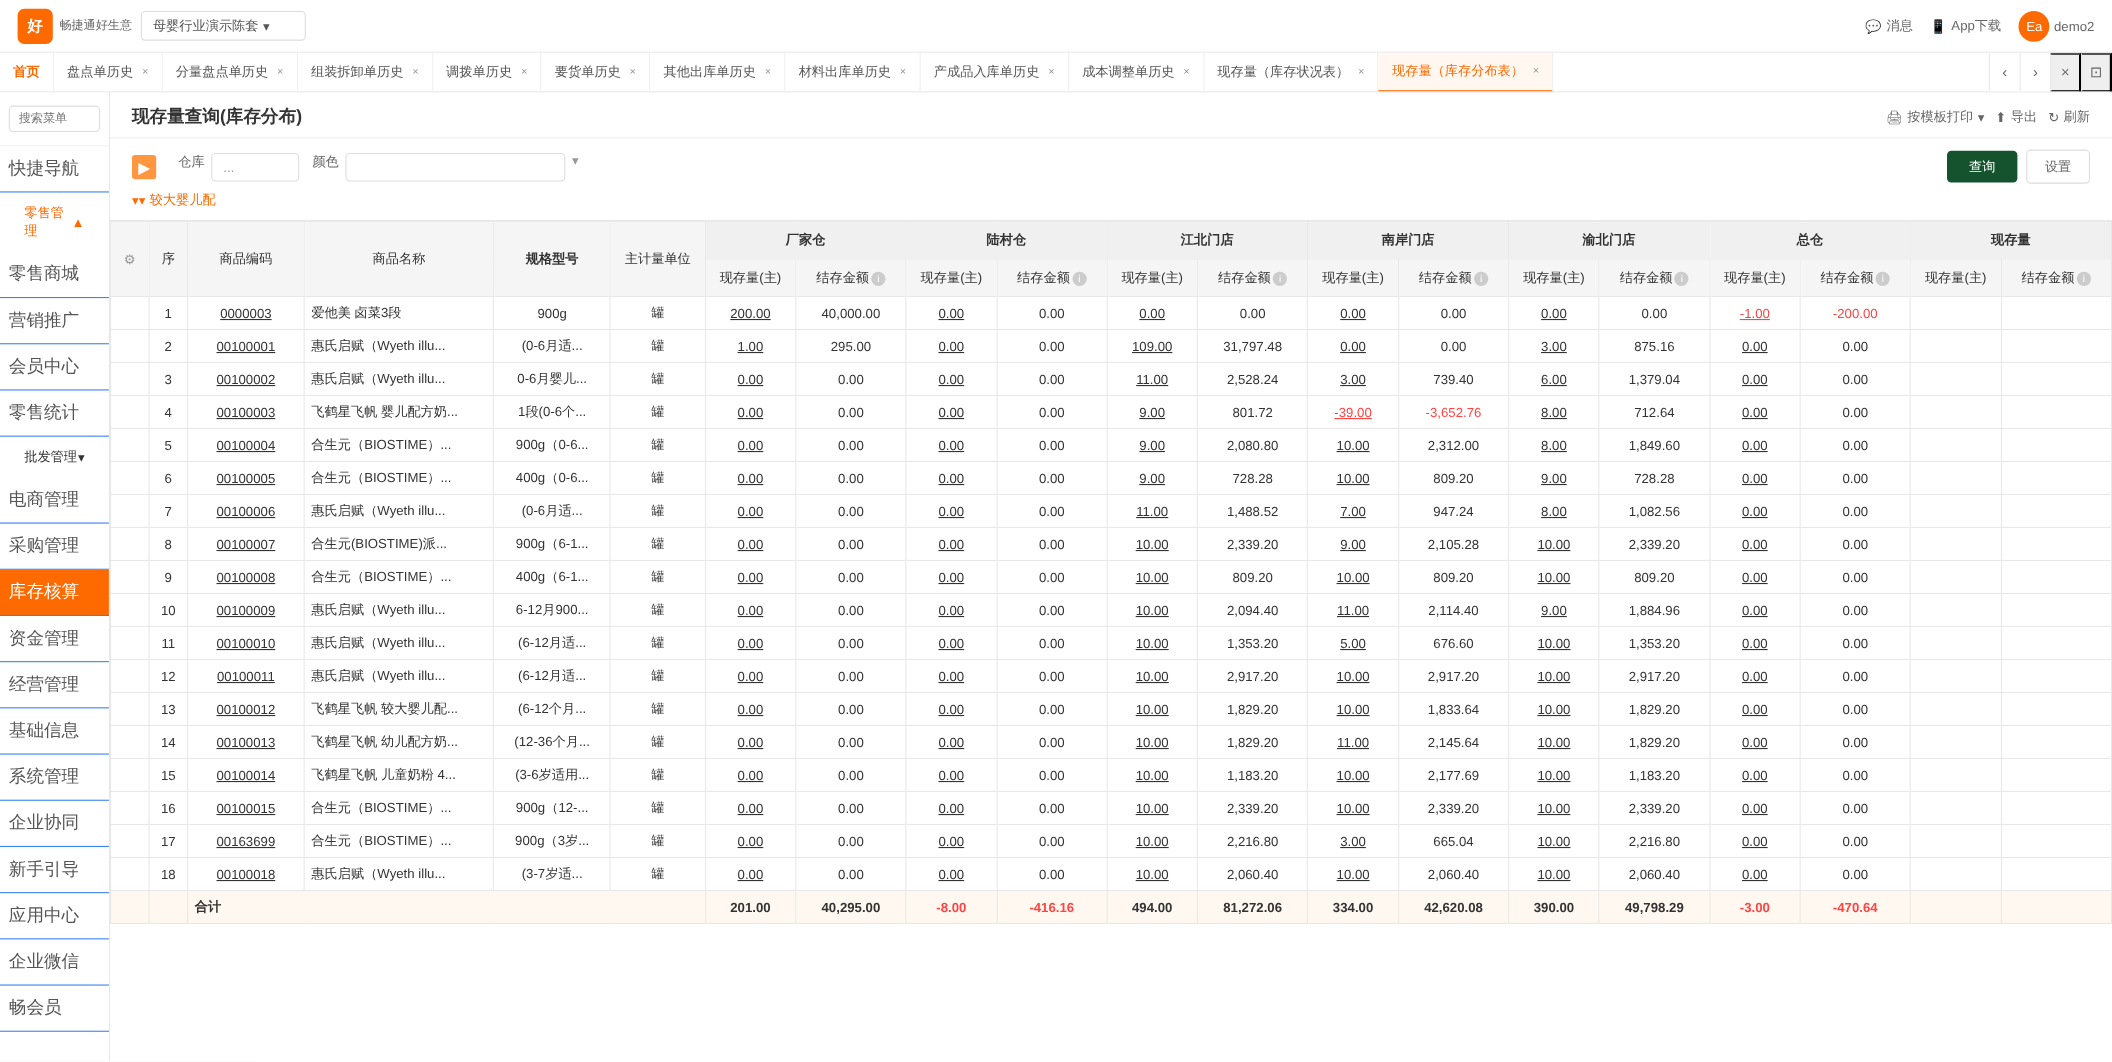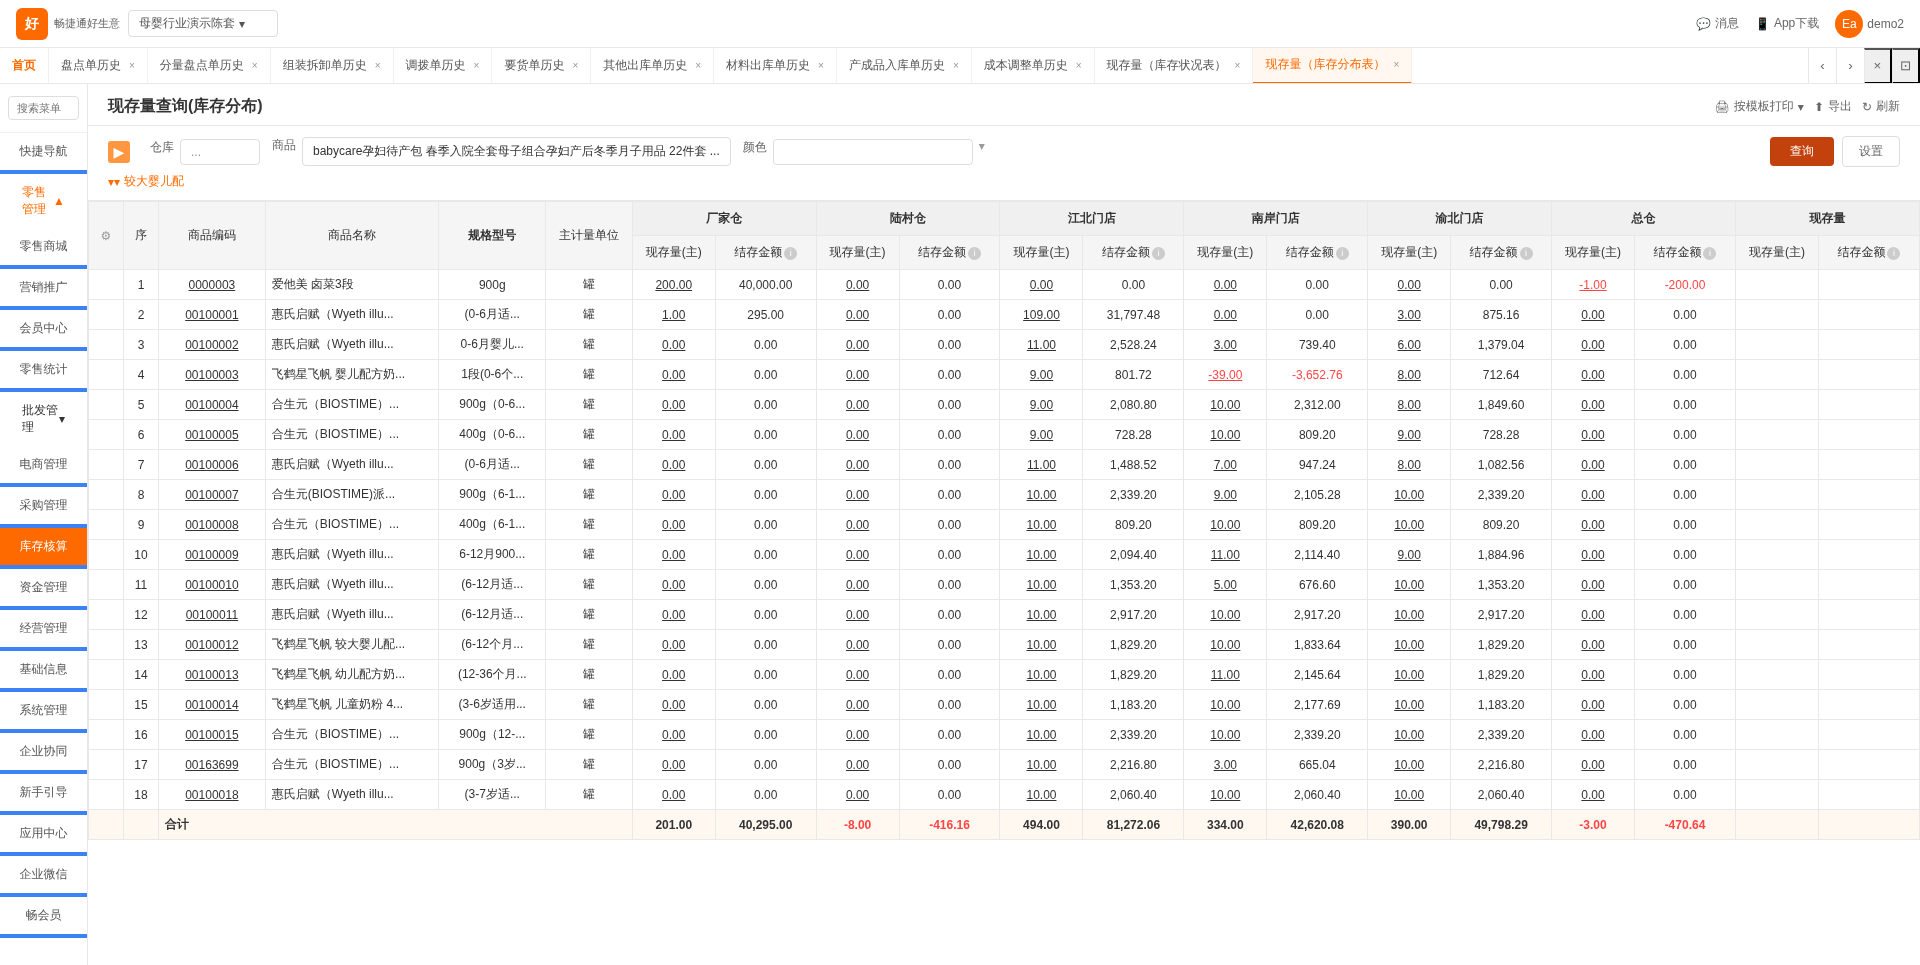--- a/index.html
+++ b/index.html
@@ -24,24 +24,24 @@
     .nav-tab .close-x { color: #999; font-size: 10px; margin-left: 2px; }
     .nav-arrows { display: flex; align-items: center; margin-left: auto; }
     .nav-arrow-btn { width: 28px; height: 36px; display: flex; align-items: center; justify-content: center; cursor: pointer; color: #666; border: none; background: #fff; border-left: 1px solid #e8e8e8; }
     .nav-close-all { width: 28px; height: 36px; display: flex; align-items: center; justify-content: center; cursor: pointer; color: #666; border-left: 1px solid #e8e8e8; }
     .nav-expand { width: 28px; height: 36px; display: flex; align-items: center; justify-content: center; cursor: pointer; color: #666; border-left: 1px solid #e8e8e8; }
 
     
     .main-layout { display: flex; height: calc(965px - 84px); }
     
     
-    .sidebar { width: 88px; background: #fff; border-right: 1px solid #e8e8e8; display: flex; flex-direction: column; flex-shrink: 0; }
+    .sidebar { width: 100px; background: #fff; border-right: 1px solid #e8e8e8; display: flex; flex-direction: column; flex-shrink: 0; }
     .sidebar-search { padding: 12px 8px; border-bottom: 1px solid #f0f0f0; }
     .sidebar-search-input { width: 100%; padding: 5px 8px; border: 1px solid #ddd; border-radius: 4px; font-size: 11px; color: #999; }
-    .sidebar-item { padding: 10px 8px; text-align: center; cursor: pointer; color: #555; font-size: 12px; border-bottom: 4px solid #3b82f6; }
+    .sidebar-item { padding: 10px 8px; cursor: pointer; color: #555; font-size: 16px; border-bottom: 1px solid #3b82f6; }
     .sidebar-item.active { background: #ff6a00; color: #fff; }
     .sidebar-item-with-arrow { display: flex; align-items: center; justify-content: space-between; padding: 10px 22px; cursor: pointer; }
     .sidebar-item-with-arrow.expanded { color: #ff6a00; }
 
     
     .content { flex: 1; overflow: hidden; display: flex; flex-direction: column; }
     
     
     .page-header { background: #fff; padding: 12px 20px 8px; border-bottom: 1px solid #e8e8e8; display: flex; align-items: center; justify-content: space-between; }
     .page-title { font-size: 16px; font-weight: bold; color: #333; }
@@ -49,21 +49,21 @@
     .action-btn { display: flex; align-items: center; gap: 4px; cursor: pointer; color: #666; font-size: 12px; }
     
     
     .filter-area { background: #fff; padding: 10px 20px; border-bottom: 1px solid #e8e8e8; }
     .filter-row { display: flex; align-items: center; gap: 12px; flex-wrap: wrap; }
     .filter-item { display: flex; align-items: flex-start; gap: 6px; }
     .filter-label { color: #666; font-size: 12px; white-space: nowrap; }
     .filter-input { padding: 5px 10px; border: 1px solid #ddd; border-radius: 4px; font-size: 12px; min-width: 100px; }
     .filter-input-wide { padding: 5px 10px; border: 1px solid #ddd; border-radius: 4px; font-size: 12px; min-width: 300px; color: #333; }
     .expand-conditions { display: flex; align-items: center; gap: 4px; color: #ff6a00; cursor: pointer; font-size: 12px; margin-top: 6px; }
-    .btn-query { background: #c2410c; color: #fff; border: none; padding: 6px 20px; border-radius: 4px; cursor: pointer; font-size: 12px; }
+    .btn-query { background: #14532d; color: #fff; border: none; padding: 6px 20px; border-radius: 4px; cursor: pointer; font-size: 12px; }
     .btn-setting { background: #fff; color: #666; border: 1px solid #ddd; padding: 6px 16px; border-radius: 4px; cursor: pointer; font-size: 12px; }
     .btn-expand-arrow { background: #ff9640; color: #fff; border: none; width: 22px; height: 22px; border-radius: 3px; cursor: pointer; font-size: 14px; margin-right: 8px; }
 
     
     .table-container { flex: 1; overflow: auto; background: #fff; margin: 0; }
     table { width: 100%; border-collapse: collapse; font-size: 12px; }
     thead tr { background: #f5f5f5; }
     thead th { padding: 8px 6px; text-align: center; border: 1px solid #e8e8e8; color: #333; font-weight: normal; white-space: nowrap; position: sticky; top: 0; background: #f5f5f5; z-index: 10; }
     thead th.group-header { background: #f0f0f0; font-weight: bold; }
     tbody tr { background: #fff; }
@@ -262,26 +262,20 @@
       </div>
     </div>
 
     <div class="filter-area">
       <div class="filter-row">
         <button class="btn-expand-arrow">▶</button>
         <div class="filter-item">
           <span class="filter-label">仓库</span>
           <div class="filter-input" style="min-width:80px; color:#999;">
             <span>...</span>
-          </div>
-        </div>
-        <div class="filter-item">
-          <span class="filter-label">商品</span>
-          <div class="filter-input-wide">
-            <span>babycare孕妇待产包 春季入院全套母子组合孕妇产后冬季月子用品 22件套 ...</span>
           </div>
         </div>
         <div class="filter-item">
           <span class="filter-label">颜色</span>
           <input class="filter-input" style="min-width: 200px;">
           <span style="color:#999;">▾</span>
         </div>
         <div style="margin-left:auto; display:flex; gap:8px; align-items:center;">
           <button class="btn-query">查询</button>
           <button class="btn-setting">设置</button>

